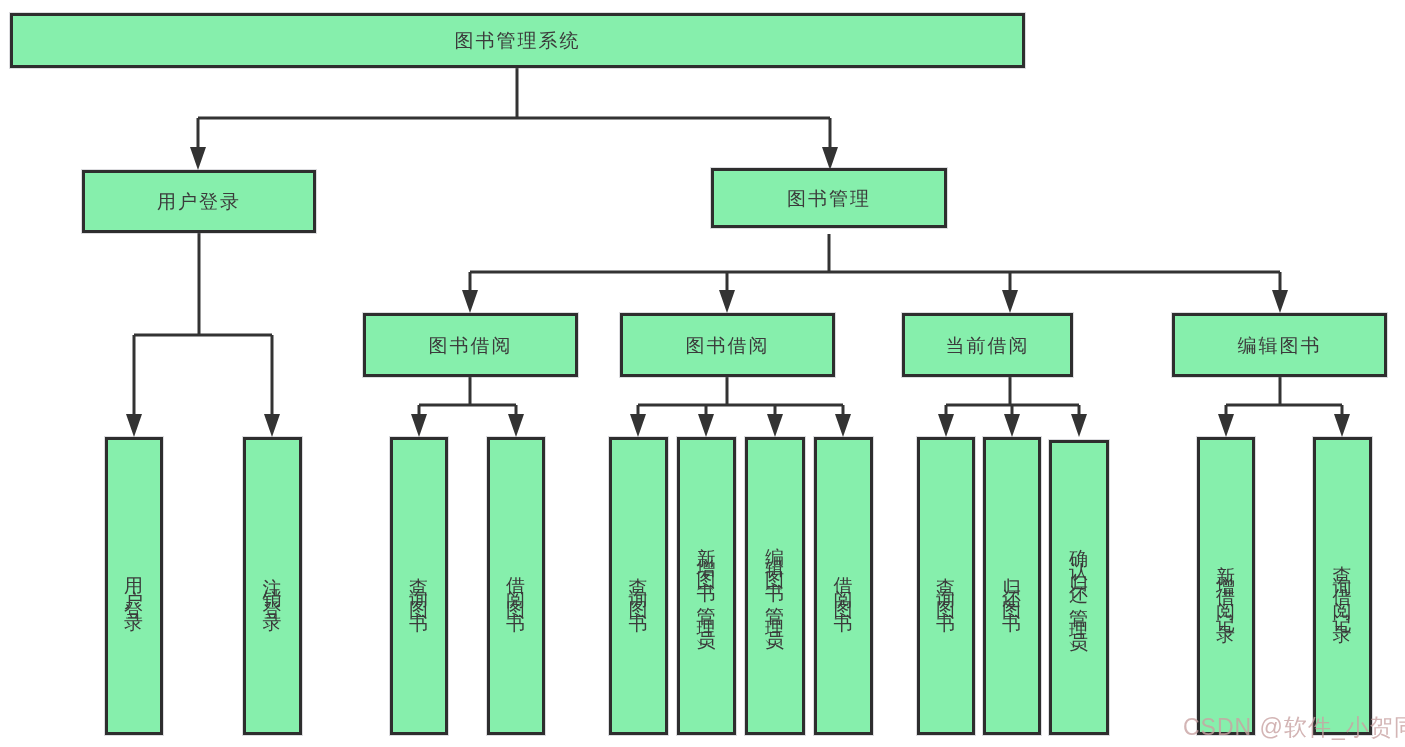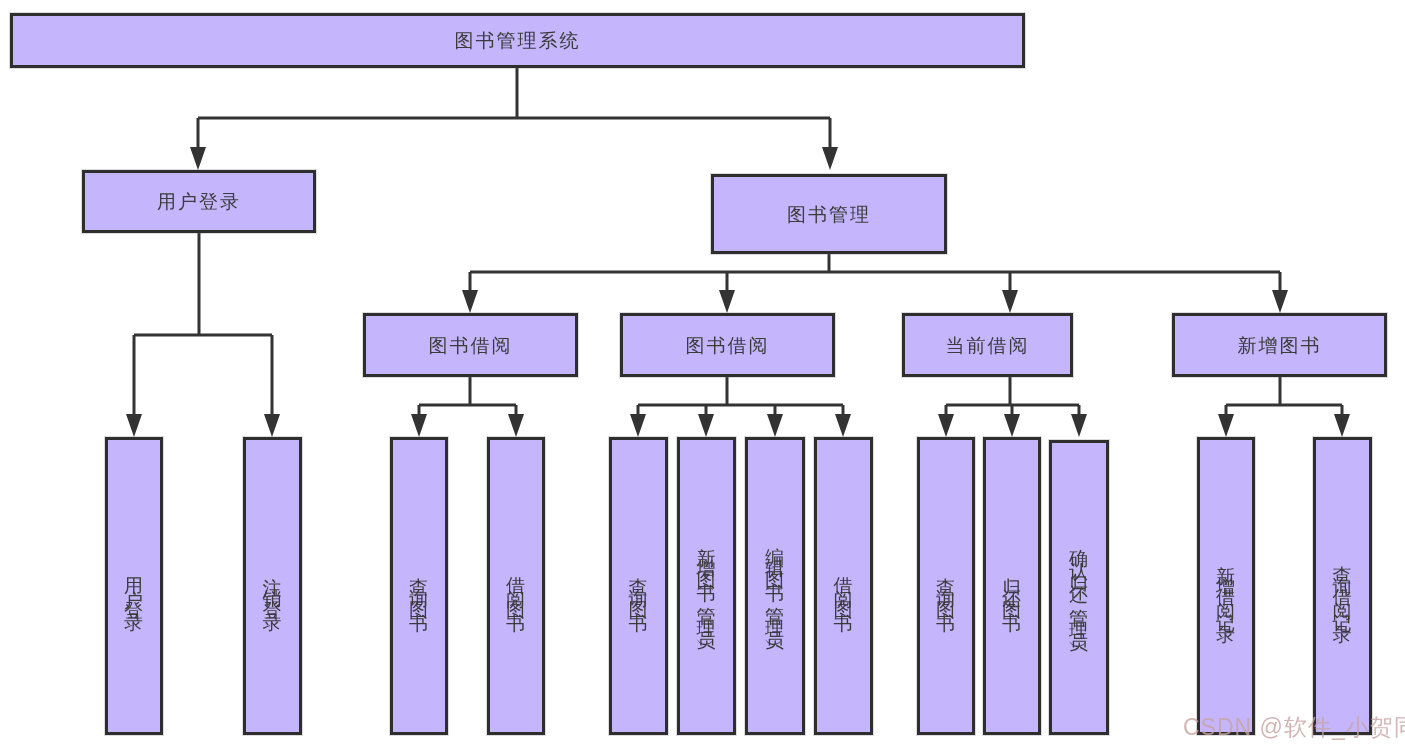--- a/index.html
+++ b/index.html
@@ -18,21 +18,21 @@
   #connectors {
     position: absolute;
     left: 0; top: 0;
     width: 1405px;
     height: 747px;
     z-index: 1;
   }
   .box {
     position: absolute;
     box-sizing: border-box;
-    background: #c4b5fd;
+    background: #86efac;
     border: 3px solid #2e2e2e;
     display: flex;
     align-items: center;
     justify-content: center;
     color: #3b3b3b;
     z-index: 2;
     box-shadow: 0 0 0 1px rgba(120,120,130,0.25);
   }
   .box.h span {
     font-size: 19px;
@@ -119,35 +119,35 @@
       <polygon points="1334,414 1350,414 1342,437" fill="#333333"></polygon>
     </svg>
 
   <div class="box h" style="left:10px;top:13px;width:1015px;height:55px">
     <span>图书管理系统</span>
   </div>
 
   <div class="box h" style="left:82px;top:170px;width:234px;height:63px">
     <span>用户登录</span>
   </div>
-  <div class="box h" style="left:711px;top:174px;width:236px;height:80px">
+  <div class="box h" style="left:711px;top:168px;width:236px;height:60px">
     <span>图书管理</span>
   </div>
 
   <div class="box h" style="left:363px;top:313px;width:215px;height:64px">
     <span>图书借阅</span>
   </div>
   <div class="box h" style="left:620px;top:313px;width:215px;height:64px">
     <span>图书借阅</span>
   </div>
   <div class="box h" style="left:902px;top:313px;width:171px;height:64px">
     <span>当前借阅</span>
   </div>
   <div class="box h" style="left:1172px;top:313px;width:215px;height:64px">
-    <span>新增图书</span>
+    <span>编辑图书</span>
   </div>
 
   <div class="box v" style="left:105px;top:437px;width:58px;height:298px">
     <span>用户登录</span>
   </div>
   <div class="box v" style="left:243px;top:437px;width:59px;height:298px">
     <span>注销登录</span>
   </div>
 
   <div class="box v" style="left:390px;top:437px;width:58px;height:298px">

